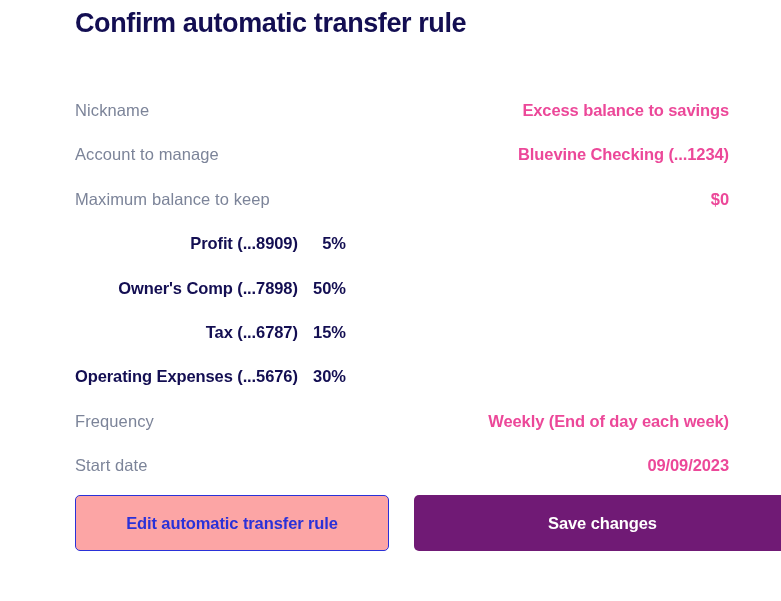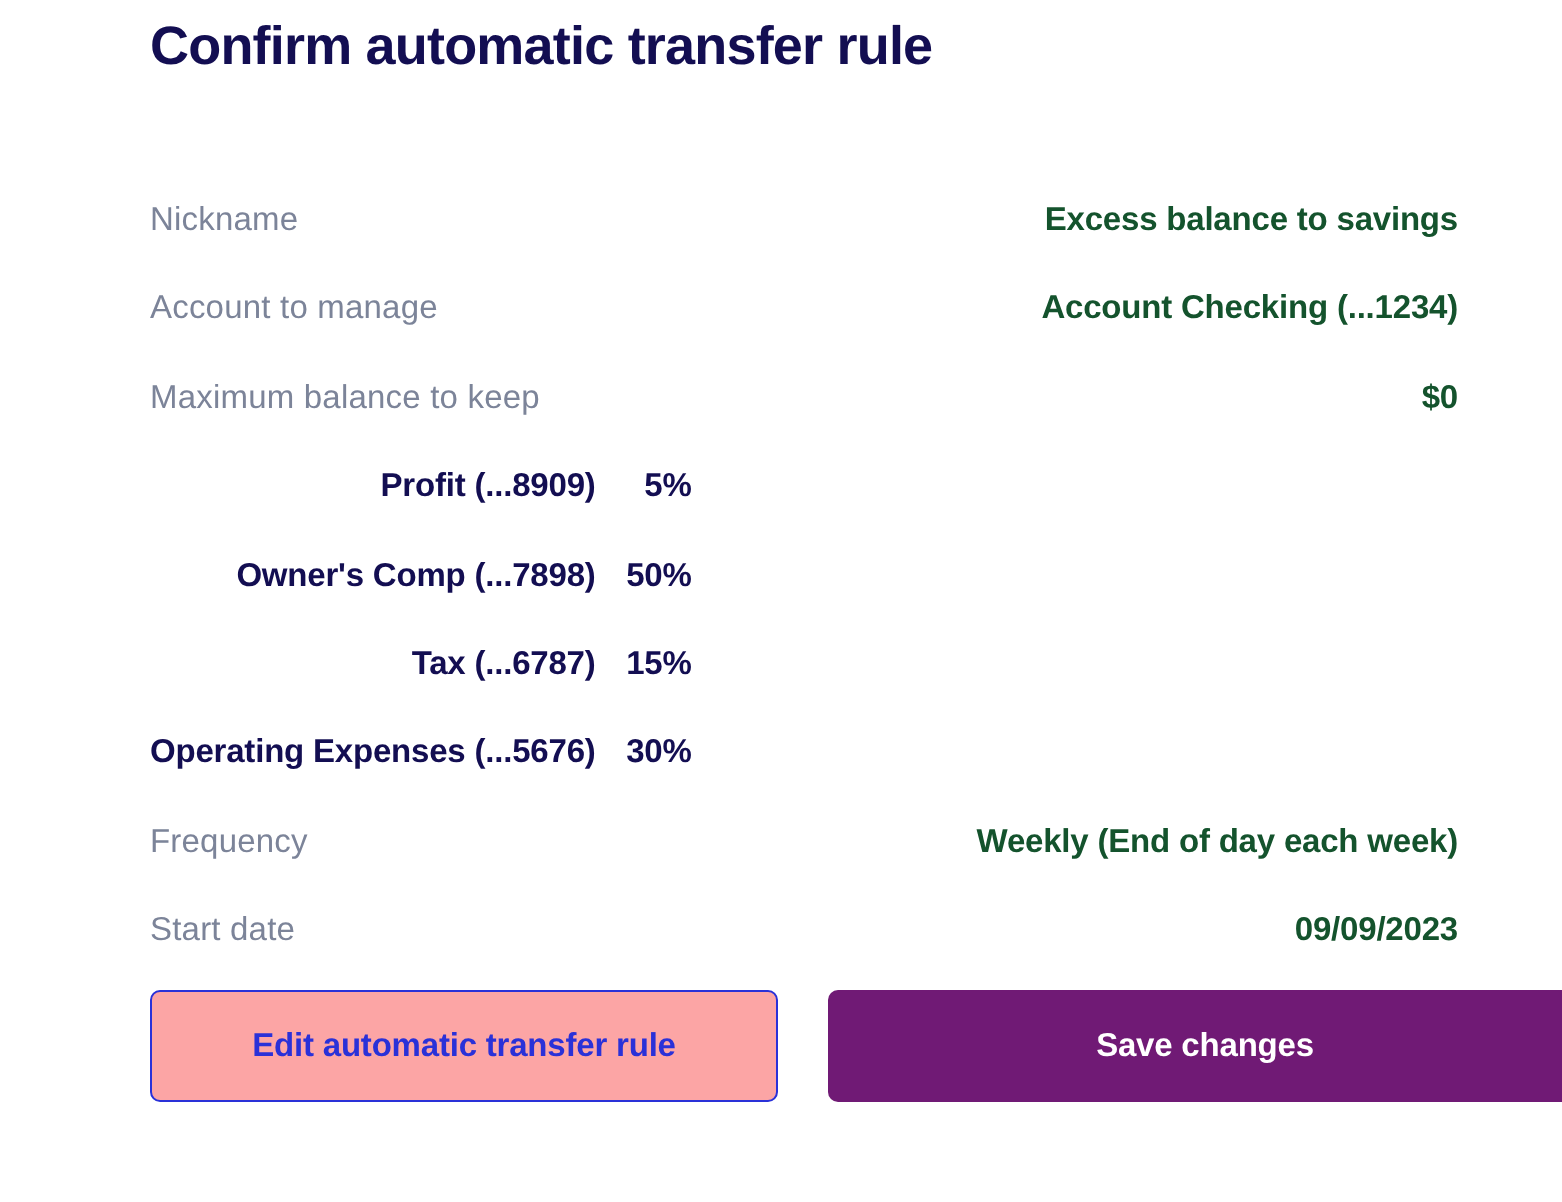--- a/index.html
+++ b/index.html
@@ -54,21 +54,21 @@
     color: #7C8499;
     letter-spacing: 0.1px;
     white-space: nowrap;
     line-height: 20px;
     padding-top: 2px;
   }
 
   .value {
     font-size: 16.5px;
     font-weight: bold;
-    color: #14532d;
+    color: #ec4899;
     letter-spacing: -0.1px;
     white-space: nowrap;
     text-align: right;
     line-height: 20px;
     padding-top: 2px;
   }
 
   
   .dist {
     display: flex;
@@ -153,21 +153,21 @@
 
   <div class="summary">
 
     <div class="row">
       <span class="label">Nickname</span>
       <span class="value">Excess balance to savings</span>
     </div>
 
     <div class="row">
       <span class="label">Account to manage</span>
-      <span class="value">Account Checking (...1234)</span>
+      <span class="value">Bluevine Checking (...1234)</span>
     </div>
 
     <div class="row">
       <span class="label">Maximum balance to keep</span>
       <span class="value">$0</span>
     </div>
 
     <div class="row" style="height:auto;">
       <div class="dist">
 

